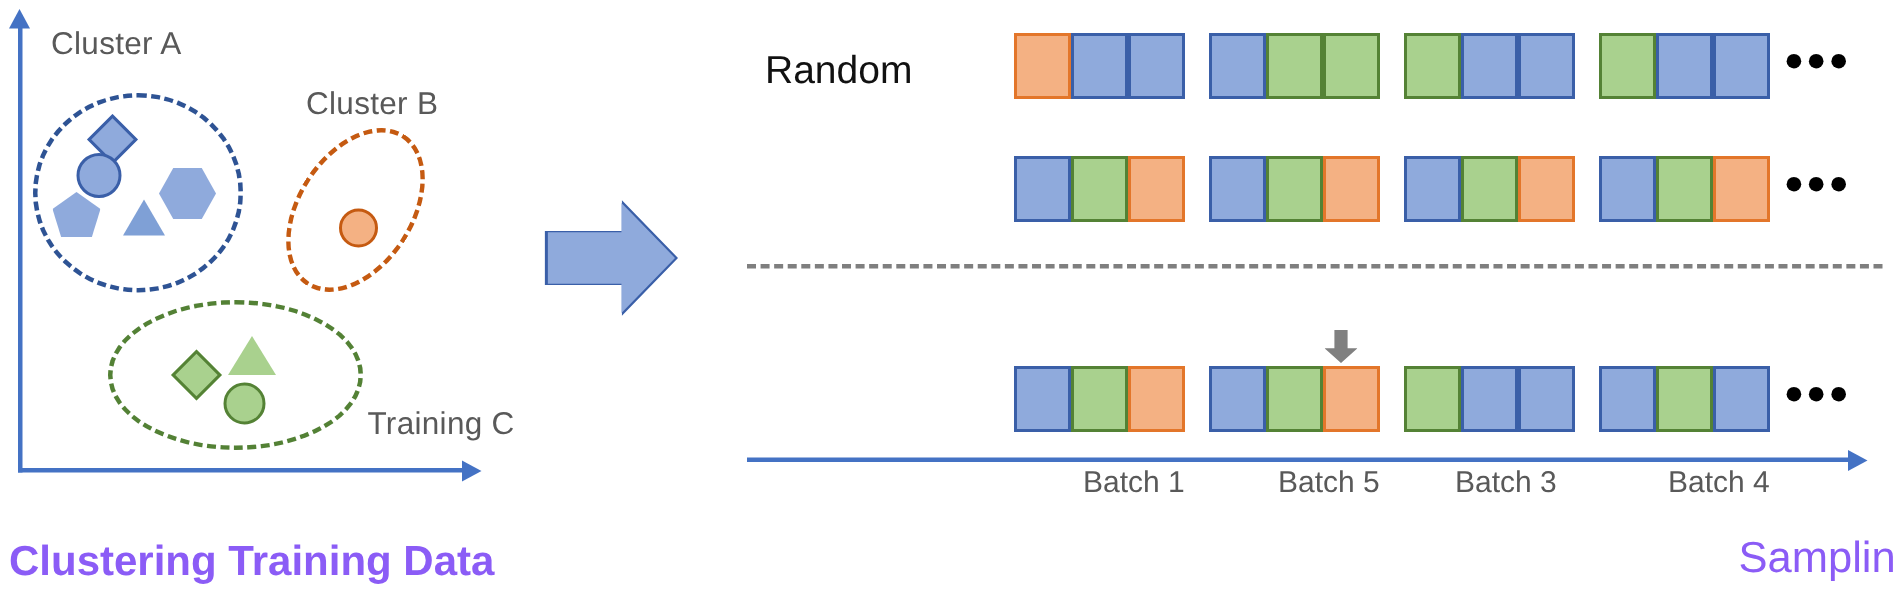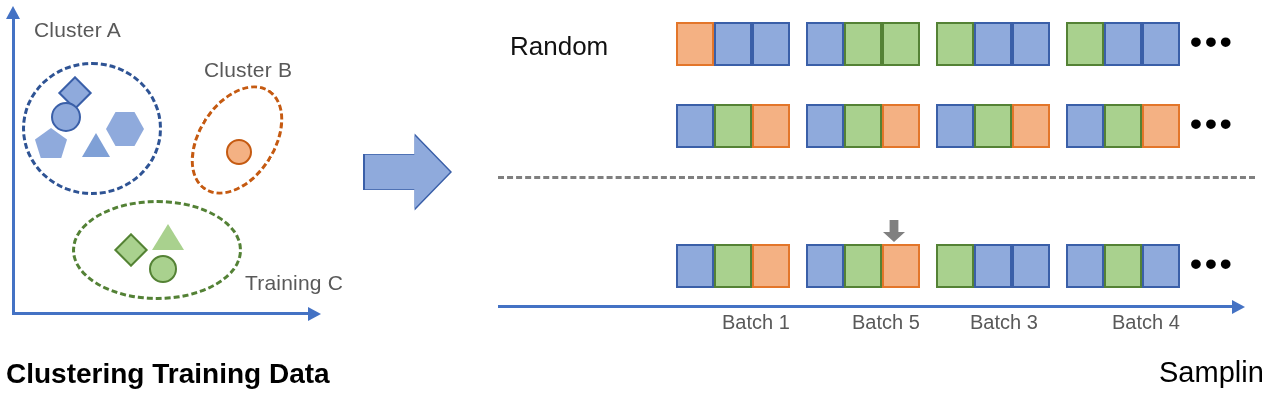--- a/index.html
+++ b/index.html
@@ -214,21 +214,21 @@
     margin-left: 28px;
   }
   #batch-label-0 { left: 214px; }
   #batch-label-1 { left: 344px; }
   #batch-label-2 { left: 462px; }
   #batch-label-3 { left: 604px; }
 
   
   .caption {
     position: absolute;
-    color: #000000;
+    color: #8b5cf6;
     font-size: 28px;
     font-weight: 700;
     white-space: nowrap;
   }
   #caption-left  { left: 6px;   top: 358px; }
   #caption-right { left: 679px; top: 356px; font-weight: 400; font-size: 29px; }
 </style>
 </head>
 <body>
 

